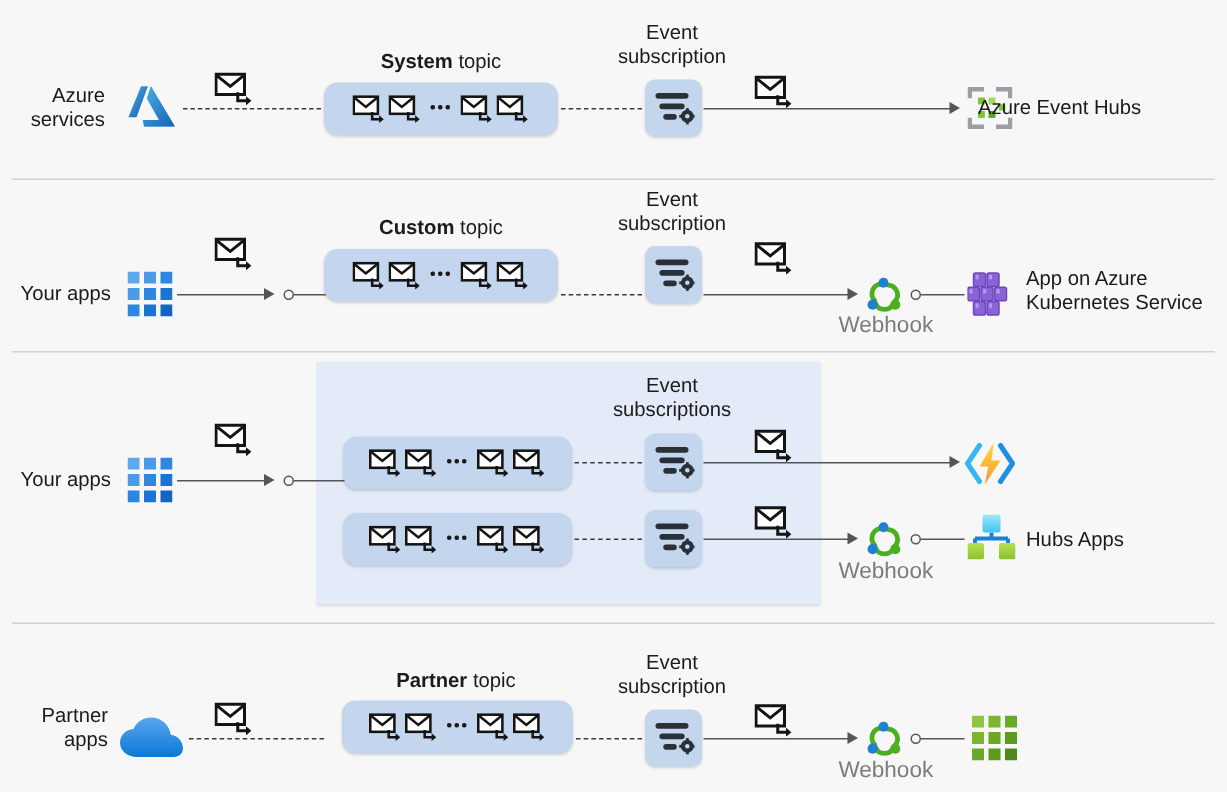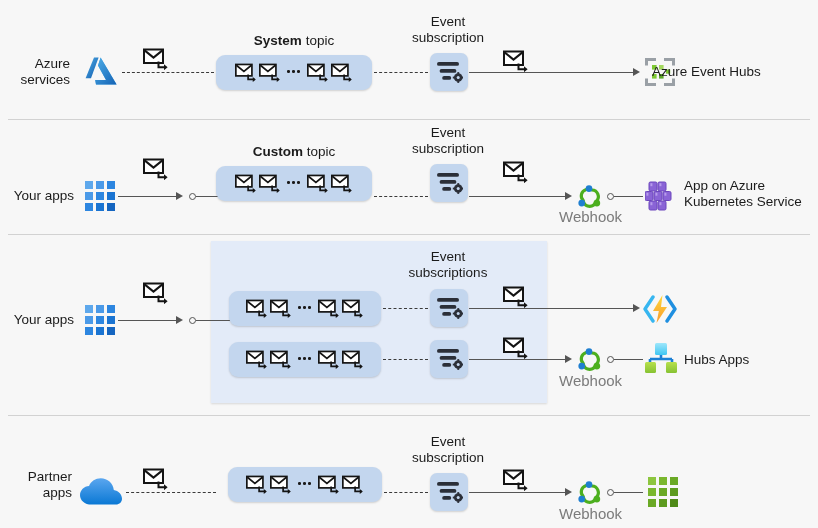--- a/index.html
+++ b/index.html
@@ -519,20 +519,23 @@
     </div>
 
     <div class="dashed" style="left:126px;top:76px;width:90px;"></div>
 
     <div class="n" style="left:143px;top:52px;">
       <svg width="26" height="22">
           <use href="#ico-env"></use>
         </svg>
     </div>
 
+    <div class="n topic-title" style="left:228px;top:30px;width:152px;">
+      <b>Partner</b><span> topic</span>
+    </div>
 
     <div class="topic-pill" style="left:228px;top:51px;width:154px;height:35px;">
       <svg width="22" height="19">
           <use href="#ico-env"></use>
         </svg>
       <svg width="22" height="19">
           <use href="#ico-env"></use>
         </svg>
       <span class="dots">
           <i></i>

